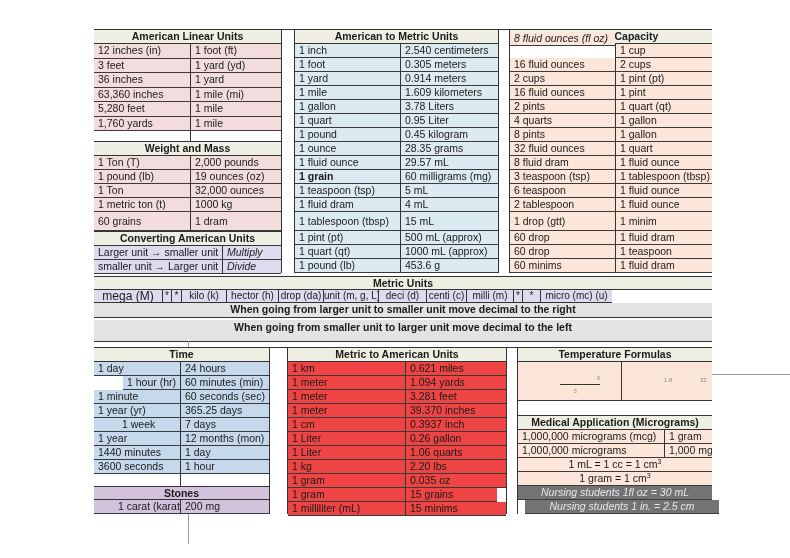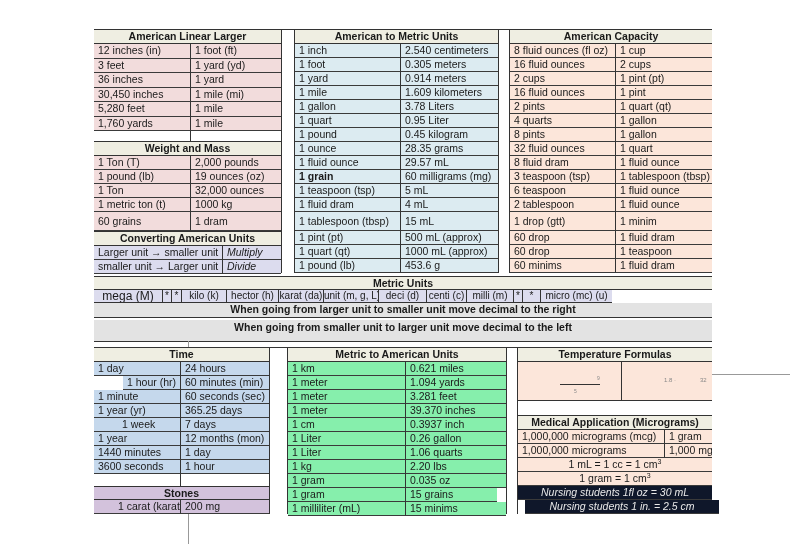--- a/index.html
+++ b/index.html
@@ -9,44 +9,44 @@
   .cell { position:absolute; box-sizing:border-box; font-size:10.5px; line-height:13px;
           padding:0 0 0 4px; white-space:nowrap; overflow:hidden;
           border-bottom:1px solid #3a3a3a; }
   .hdr { font-weight:bold; text-align:center; padding:0; background:#efeee2;
          border-top:1.5px solid #333; border-bottom:1px solid #333; font-size:10.5px; }
   .pink { background:#f2dcdc; }
   .blue { background:#dcebf1; }
   .peach { background:#fce6da; }
   .lav { background:#dcdcee; }
   .sky { background:#c5d8ec; }
-  .green { background:#86efac; }
+  .green { background:#ef4444; }
   .purple { background:#d3c2dc; }
   .grey { background:#e3e3e3; }
-  .dark { background:#0f172a; color:#e8e8e8; font-style:italic; text-align:center; padding:0; }
+  .dark { background:#737373; color:#e8e8e8; font-style:italic; text-align:center; padding:0; }
   .center { text-align:center; padding:0; }
   .bold { font-weight:bold; }
   .italic { font-style:italic; }
   .blank { background:#ffffff; }
   sup { font-size:7px; line-height:0; }
 </style>
 </head>
 <body>
 
 <div id="top">
 
-  <div class="cell hdr abs" style="left:94px; top:29px; width:187px; height:15px;">American Linear Larger</div>
+  <div class="cell hdr abs" style="left:94px; top:29px; width:187px; height:15px;">American Linear Units</div>
   <div id="linear-rows">
       <div class="cell abs pink" style="left: 94px; top: 44px; width: 96px; height: 14.5px; line-height: 13.5px;">12 inches (in)</div>
       <div class="cell abs pink" style="left: 190px; top: 44px; width: 91px; height: 14.5px; line-height: 13.5px; border-left: 1px solid rgb(51, 51, 51);">1 foot (ft)</div>
       <div class="cell abs pink" style="left: 94px; top: 58.5px; width: 96px; height: 14.5px; line-height: 13.5px;">3 feet</div>
       <div class="cell abs pink" style="left: 190px; top: 58.5px; width: 91px; height: 14.5px; line-height: 13.5px; border-left: 1px solid rgb(51, 51, 51);">1 yard (yd)</div>
       <div class="cell abs pink" style="left: 94px; top: 73px; width: 96px; height: 14.5px; line-height: 13.5px;">36 inches</div>
       <div class="cell abs pink" style="left: 190px; top: 73px; width: 91px; height: 14.5px; line-height: 13.5px; border-left: 1px solid rgb(51, 51, 51);">1 yard</div>
-      <div class="cell abs pink" style="left: 94px; top: 87.5px; width: 96px; height: 14.5px; line-height: 13.5px;">30,450 inches</div>
+      <div class="cell abs pink" style="left: 94px; top: 87.5px; width: 96px; height: 14.5px; line-height: 13.5px;">63,360 inches</div>
       <div class="cell abs pink" style="left: 190px; top: 87.5px; width: 91px; height: 14.5px; line-height: 13.5px; border-left: 1px solid rgb(51, 51, 51);">1 mile (mi)</div>
       <div class="cell abs pink" style="left: 94px; top: 102px; width: 96px; height: 14.5px; line-height: 13.5px;">5,280 feet</div>
       <div class="cell abs pink" style="left: 190px; top: 102px; width: 91px; height: 14.5px; line-height: 13.5px; border-left: 1px solid rgb(51, 51, 51);">1 mile</div>
       <div class="cell abs pink" style="left: 94px; top: 116.5px; width: 96px; height: 14.5px; line-height: 13.5px;">1,760 yards</div>
       <div class="cell abs pink" style="left: 190px; top: 116.5px; width: 91px; height: 14.5px; line-height: 13.5px; border-left: 1px solid rgb(51, 51, 51);">1 mile</div>
       <div class="cell abs blank" style="left: 94px; top: 131px; width: 96px; height: 14px;"></div>
       <div class="cell abs blank" style="left: 190px; top: 131px; width: 91px; height: 14px; border-left: 1px solid rgb(51, 51, 51);"></div>
     </div>
 
   <div class="abs" style="left:281px; top:29px; width:14px; height:244px; border-left:1px solid #333; border-right:1px solid #333; border-top:1.5px solid #333;"></div>
@@ -84,21 +84,21 @@
       <div class="cell abs blue" style="left: 295px; top: 245px; width: 105px; height: 14px; line-height: 13px;">1 quart (qt)</div>
       <div class="cell abs blue" style="left: 400px; top: 245px; width: 98px; height: 14px; line-height: 13px; border-left: 1px solid rgb(51, 51, 51);">1000 mL (approx)</div>
       <div class="cell abs blue" style="left: 295px; top: 259px; width: 105px; height: 14px; line-height: 13px;">1 pound (lb)</div>
       <div class="cell abs blue" style="left: 400px; top: 259px; width: 98px; height: 14px; line-height: 13px; border-left: 1px solid rgb(51, 51, 51);">453.6 g</div>
     </div>
 
   <div class="abs" style="left:498px; top:29px; width:12px; height:244px; border-left:1px solid #333; border-right:1px solid #333; border-top:1.5px solid #333;"></div>
 
   <div class="cell hdr abs" style="left:510px; top:29px; width:202px; height:15px;">American Capacity</div>
   <div id="cap-rows">
-      <div class="cell abs peach" style="left: 510px; top: 44px; width: 105px; height: 14px; line-height: 13px;">8 fluid ounces (fl oz)</div>
+      <div class="cell abs peach" style="left: 510px; top: 32px; width: 105px; height: 14px; line-height: 13px; font-style: italic;">8 fluid ounces (fl oz)</div>
       <div class="cell abs peach" style="left: 615px; top: 44px; width: 97px; height: 14px; line-height: 13px; border-left: 1px solid rgb(51, 51, 51);">1 cup</div>
       <div class="cell abs peach" style="left: 510px; top: 58px; width: 105px; height: 14px; line-height: 13px;">16 fluid ounces</div>
       <div class="cell abs peach" style="left: 615px; top: 58px; width: 97px; height: 14px; line-height: 13px; border-left: 1px solid rgb(51, 51, 51);">2 cups</div>
       <div class="cell abs peach" style="left: 510px; top: 72px; width: 105px; height: 14px; line-height: 13px;">2 cups</div>
       <div class="cell abs peach" style="left: 615px; top: 72px; width: 97px; height: 14px; line-height: 13px; border-left: 1px solid rgb(51, 51, 51);">1 pint (pt)</div>
       <div class="cell abs peach" style="left: 510px; top: 86px; width: 105px; height: 14px; line-height: 13px;">16 fluid ounces</div>
       <div class="cell abs peach" style="left: 615px; top: 86px; width: 97px; height: 14px; line-height: 13px; border-left: 1px solid rgb(51, 51, 51);">1 pint</div>
       <div class="cell abs peach" style="left: 510px; top: 100px; width: 105px; height: 14px; line-height: 13px;">2 pints</div>
       <div class="cell abs peach" style="left: 615px; top: 100px; width: 97px; height: 14px; line-height: 13px; border-left: 1px solid rgb(51, 51, 51);">1 quart (qt)</div>
       <div class="cell abs peach" style="left: 510px; top: 114px; width: 105px; height: 14px; line-height: 13px;">4 quarts</div>
@@ -149,21 +149,21 @@
     </div>
 </div>
 
 <div class="cell hdr abs" style="left:94px; top:276px; width:618px; height:14px;">Metric Units</div>
 <div id="prefix-row">
     <div class="cell abs lav center" style="left: 94px; top: 290px; width: 68px; height: 13px; line-height: 12px; font-size: 12px; border-bottom: 1px solid rgb(51, 51, 51);">mega (M)</div>
     <div class="cell abs lav center" style="left: 162px; top: 290px; width: 9px; height: 13px; line-height: 12px; font-size: 10px; border-left: 1px solid rgb(51, 51, 51); border-bottom: 1px solid rgb(51, 51, 51);">*</div>
     <div class="cell abs lav center" style="left: 171px; top: 290px; width: 10px; height: 13px; line-height: 12px; font-size: 10px; border-left: 1px solid rgb(51, 51, 51); border-bottom: 1px solid rgb(51, 51, 51);">*</div>
     <div class="cell abs lav center" style="left: 181px; top: 290px; width: 45px; height: 13px; line-height: 12px; font-size: 10px; border-left: 1px solid rgb(51, 51, 51); border-bottom: 1px solid rgb(51, 51, 51);">kilo (k)</div>
     <div class="cell abs lav center" style="left: 226px; top: 290px; width: 52px; height: 13px; line-height: 12px; font-size: 10px; border-left: 1px solid rgb(51, 51, 51); border-bottom: 1px solid rgb(51, 51, 51);">hector (h)</div>
-    <div class="cell abs lav center" style="left: 278px; top: 290px; width: 45px; height: 13px; line-height: 12px; font-size: 10px; border-left: 1px solid rgb(51, 51, 51); border-bottom: 1px solid rgb(51, 51, 51);">karat (da)</div>
+    <div class="cell abs lav center" style="left: 278px; top: 290px; width: 45px; height: 13px; line-height: 12px; font-size: 10px; border-left: 1px solid rgb(51, 51, 51); border-bottom: 1px solid rgb(51, 51, 51);">drop (da)</div>
     <div class="cell abs lav center" style="left: 323px; top: 290px; width: 55px; height: 13px; line-height: 12px; font-size: 10px; border-left: 1px solid rgb(51, 51, 51); border-bottom: 1px solid rgb(51, 51, 51);">unit (m, g, L)</div>
     <div class="cell abs lav center" style="left: 378px; top: 290px; width: 48px; height: 13px; line-height: 12px; font-size: 10px; border-left: 1px solid rgb(51, 51, 51); border-bottom: 1px solid rgb(51, 51, 51);">deci (d)</div>
     <div class="cell abs lav center" style="left: 426px; top: 290px; width: 40px; height: 13px; line-height: 12px; font-size: 10px; border-left: 1px solid rgb(51, 51, 51); border-bottom: 1px solid rgb(51, 51, 51);">centi (c)</div>
     <div class="cell abs lav center" style="left: 466px; top: 290px; width: 47px; height: 13px; line-height: 12px; font-size: 10px; border-left: 1px solid rgb(51, 51, 51); border-bottom: 1px solid rgb(51, 51, 51);">milli (m)</div>
     <div class="cell abs lav center" style="left: 513px; top: 290px; width: 9px; height: 13px; line-height: 12px; font-size: 10px; border-left: 1px solid rgb(51, 51, 51); border-bottom: 1px solid rgb(51, 51, 51);">*</div>
     <div class="cell abs lav center" style="left: 522px; top: 290px; width: 18px; height: 13px; line-height: 12px; font-size: 10px; border-left: 1px solid rgb(51, 51, 51); border-bottom: 1px solid rgb(51, 51, 51);">*</div>
     <div class="cell abs lav center" style="left: 540px; top: 290px; width: 72px; height: 13px; line-height: 12px; font-size: 10px; border-left: 1px solid rgb(51, 51, 51); border-bottom: 1px solid rgb(51, 51, 51);">micro (mc) (u)</div>
   </div>
 <div class="cell grey abs bold center" style="left:94px; top:303px; width:618px; height:15px; border-bottom:1.5px solid #333;">When going from larger unit to smaller unit move decimal to the right</div>
 <div class="cell grey abs bold center" style="left:94px; top:320px; width:618px; height:22px; line-height:14px; border-bottom:1.5px solid #333;">When going from smaller unit to larger unit move decimal to the left</div>

